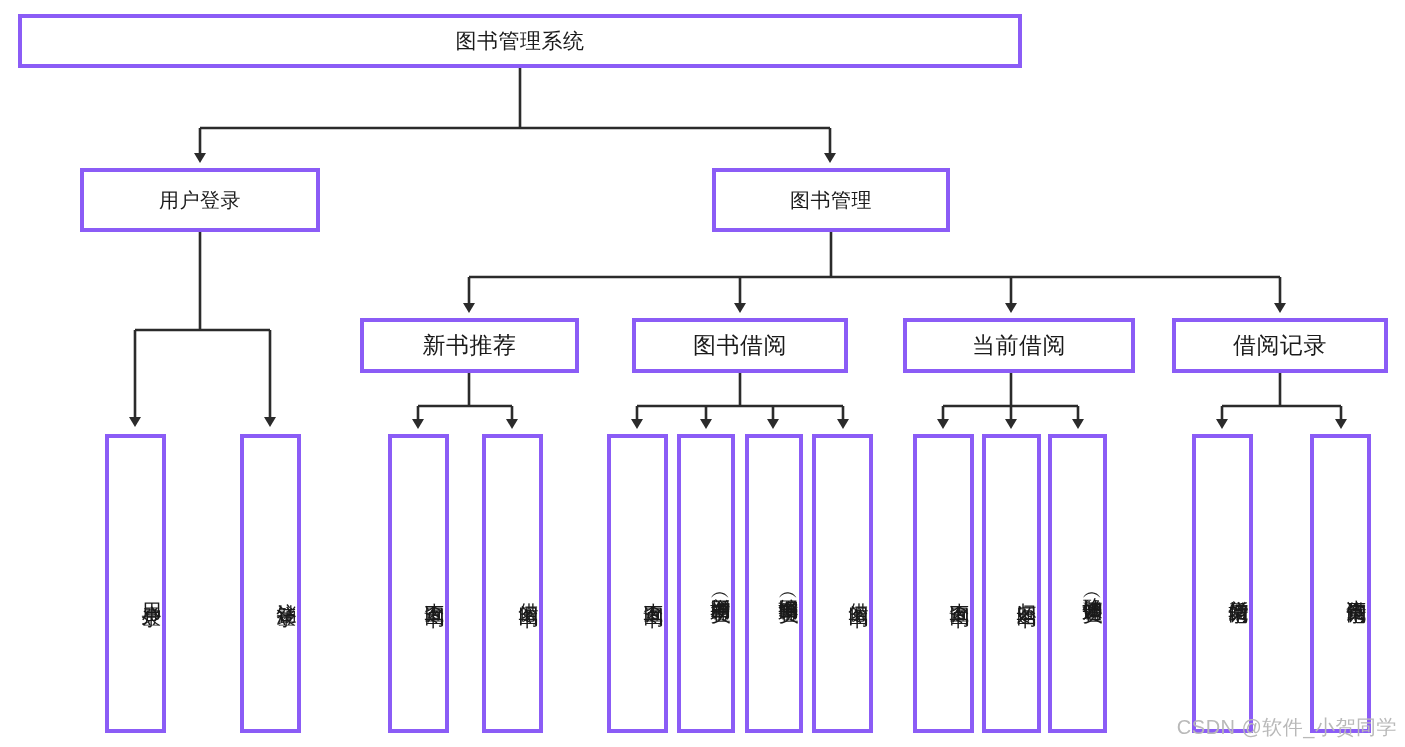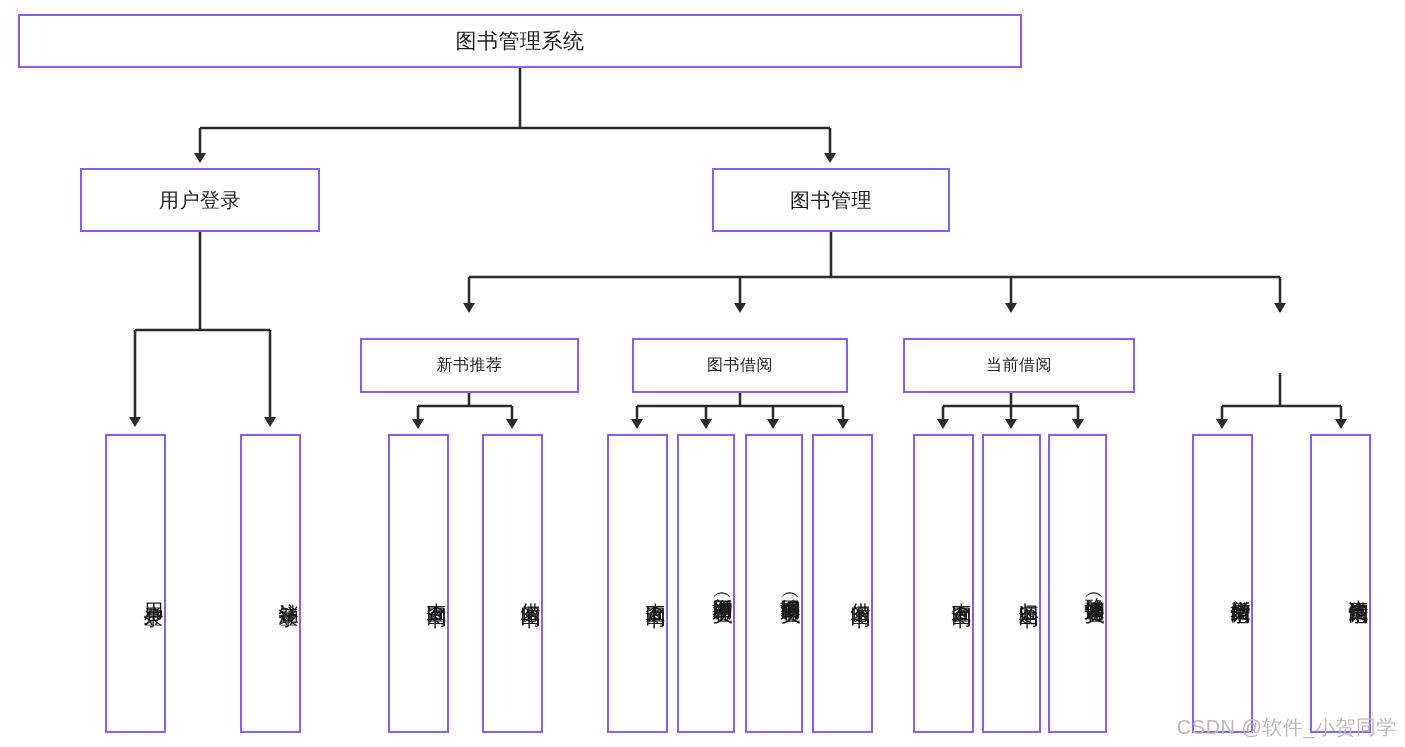--- a/index.html
+++ b/index.html
@@ -13,37 +13,36 @@
   #canvas {
     position: relative;
     width: 1405px;
     height: 747px;
     background: #ffffff;
     overflow: hidden;
   }
   .node {
     position: absolute;
     box-sizing: border-box;
-    border: 2px solid #8b5cf6;
+    border: 4px solid #8b5cf6;
     background: #ffffff;
     display: flex;
     align-items: center;
     justify-content: center;
     color: #1a1a1a;
     letter-spacing: 0.5px;
   }
   .node.root {
     font-size: 21px;
   }
   .node.level2 {
     font-size: 20px;
   }
   .node.level3 {
-    font-size: 16px;
-    margin-top: 20px;
+    font-size: 23px;
   }
   .node.leaf {
     font-size: 20px;
     writing-mode: vertical-rl;
     text-orientation: upright;
     align-items: flex-start;
     justify-content: center;
     padding-top: 14px;
     line-height: 1.08;
     letter-spacing: 2px;
@@ -138,20 +137,23 @@
 
   <div class="node level3" style="left:360px; top:318px; width:219px; height:55px;">
     <span>新书推荐</span>
   </div>
   <div class="node level3" style="left:632px; top:318px; width:216px; height:55px;justify-content:center;">
     <span>图书借阅</span>
   </div>
   <div class="node level3" style="left:903px; top:318px; width:232px; height:55px;">
     <span>当前借阅</span>
   </div>
+  <div class="node level3" style="left:1172px; top:318px; width:216px; height:55px;">
+    <span>借阅记录</span>
+  </div>
 
   <div class="node leaf" style="left:105px; top:434px; width:61px; height:299px;">
     <span>用户登录</span>
   </div>
   <div class="node leaf" style="left:240px; top:434px; width:61px; height:299px;">
     <span>注销登录</span>
   </div>
 
   <div class="node leaf" style="left:388px; top:434px; width:61px; height:299px;">
     <span>查询图书</span>

